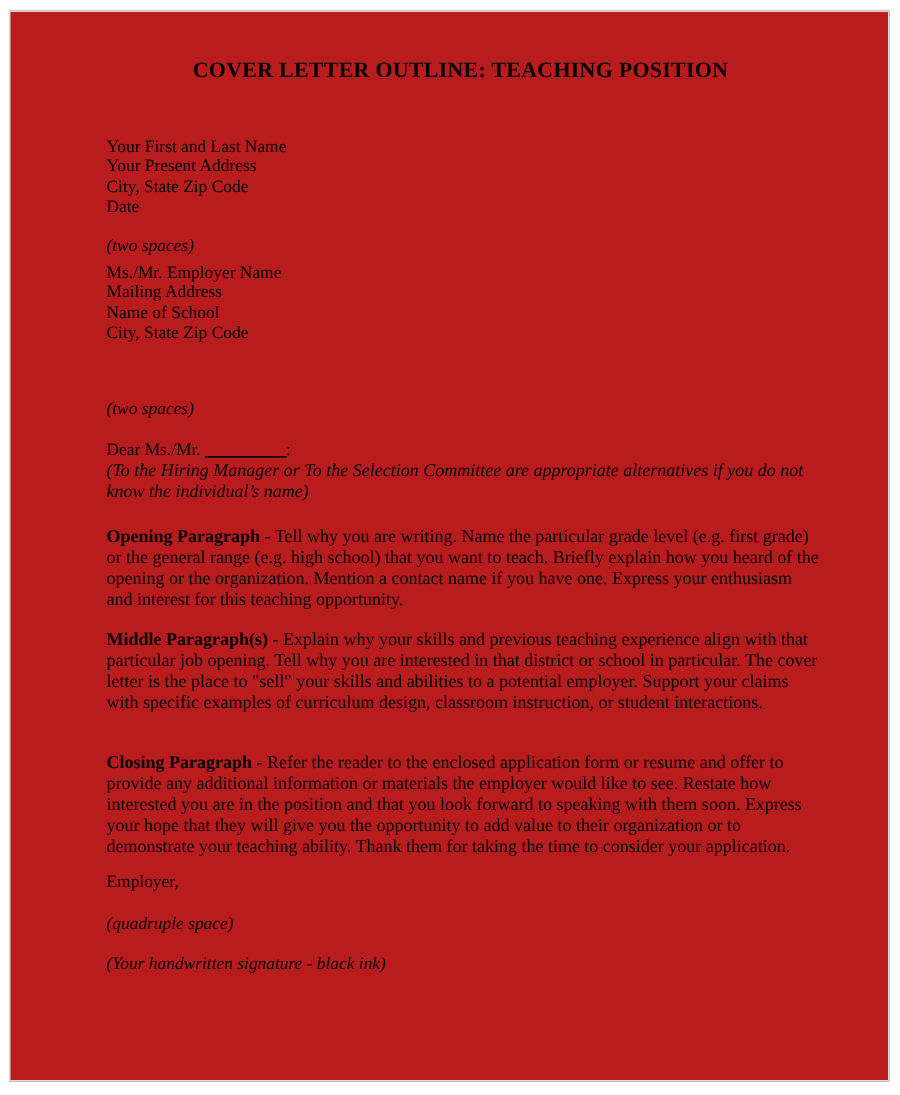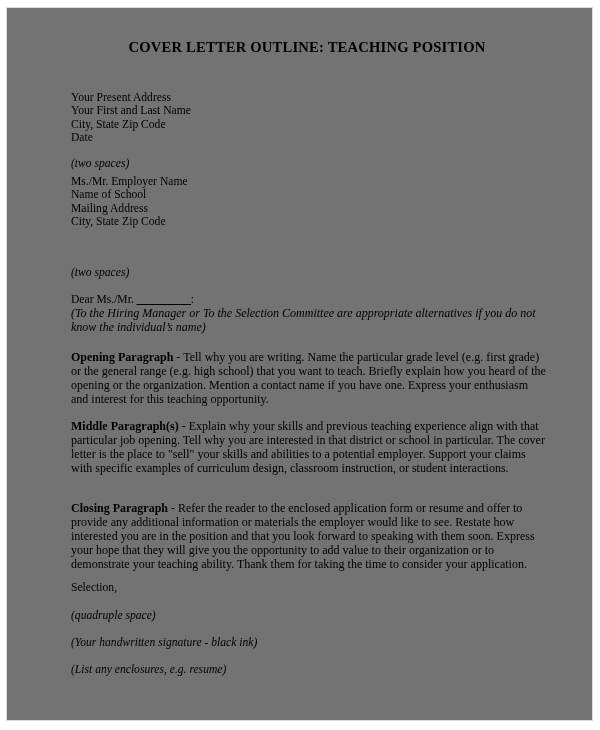--- a/index.html
+++ b/index.html
@@ -13,21 +13,21 @@
     overflow: hidden;
     font-family: "Liberation Serif", "DejaVu Serif", serif;
     color: #000000;
   }
   #page {
     position: absolute;
     left: 6px;
     top: 7px;
     width: 587px;
     height: 714px;
-    background: #737373;
+    background: #b91c1c;
     border: 1px solid #dcdcdc;
     box-sizing: border-box;
   }
   #sheet {
     position: absolute;
     left: 59px;
     top: 0;
     width: 482px;
     height: 100%;
   }
@@ -73,63 +73,62 @@
 </style>
 </head>
 <body>
 
 <div id="page">
   <div id="sheet">
 
     <div class="doc-title">COVER LETTER OUTLINE: TEACHING POSITION</div>
 
     <div class="block" style="top:83px;">
+      <div class="line">Your First and Last Name</div>
       <div class="line">Your Present Address</div>
-      <div class="line">Your First and Last Name</div>
       <div class="line">City, State  Zip Code</div>
       <div class="line">Date</div>
     </div>
 
     <div class="block ital" style="top:149px;">
       <div class="line">(two spaces)</div>
     </div>
 
     <div class="block" style="top:167px;">
       <div class="line">Ms./Mr. Employer Name</div>
+      <div class="line">Mailing Address</div>
       <div class="line">Name of School</div>
-      <div class="line">Mailing Address</div>
       <div class="line">City, State  Zip Code</div>
     </div>
 
     <div class="block ital" style="top:258px;">
       <div class="line">(two spaces)</div>
     </div>
 
     <div class="block" style="top:285px;">
       <div class="line"><span>Dear Ms./Mr. </span><span class="blank-rule">__________</span><span>:</span></div>
     </div>
 
     <div class="para ital" style="top:298px;">(To the Hiring Manager or To the Selection Committee are appropriate alternatives if you do not know the individual’s name)</div>
 
     <div class="para" style="top:342px;"><b>Opening Paragraph</b><span> - Tell why you are writing.  Name the particular grade level (e.g. first grade) or the general range (e.g. high school) that you want to teach. Briefly explain how you heard of the opening or the organization. Mention a contact name if you have one. Express your enthusiasm and interest for this teaching opportunity.</span></div>
 
     <div class="para" style="top:411px;"><b>Middle Paragraph(s)</b><span> - Explain why your skills and previous teaching experience align with that particular job opening. Tell why you are interested in that district or school in particular. The cover letter is the place to "sell" your skills and abilities to a potential employer. Support your claims with specific examples of curriculum design, classroom instruction, or student interactions.</span></div>
 
     <div class="para" style="top:493px;"><b>Closing Paragraph</b><span> - Refer the reader to the enclosed application form or resume and offer to provide any additional information or materials the employer would like to see. Restate how interested you are in the position and that you look forward to speaking with them soon. Express your hope that they will give you the opportunity to add value to their organization or to demonstrate your teaching ability. Thank them for taking the time to consider your application.</span></div>
 
     <div class="block" style="top:573px;">
-      <div class="line">Selection,</div>
+      <div class="line">Employer,</div>
     </div>
 
     <div class="block ital" style="top:601px;">
       <div class="line">(quadruple space)</div>
     </div>
 
     <div class="block ital" style="top:628px;">
       <div class="line">(Your handwritten signature - black ink)</div>
     </div>
 
     <div class="block" style="top:655px;">
-      <div class="line ital">(List any enclosures, e.g. resume)</div>
     </div>
 
   </div>
 </div>
 
 </body></html>

